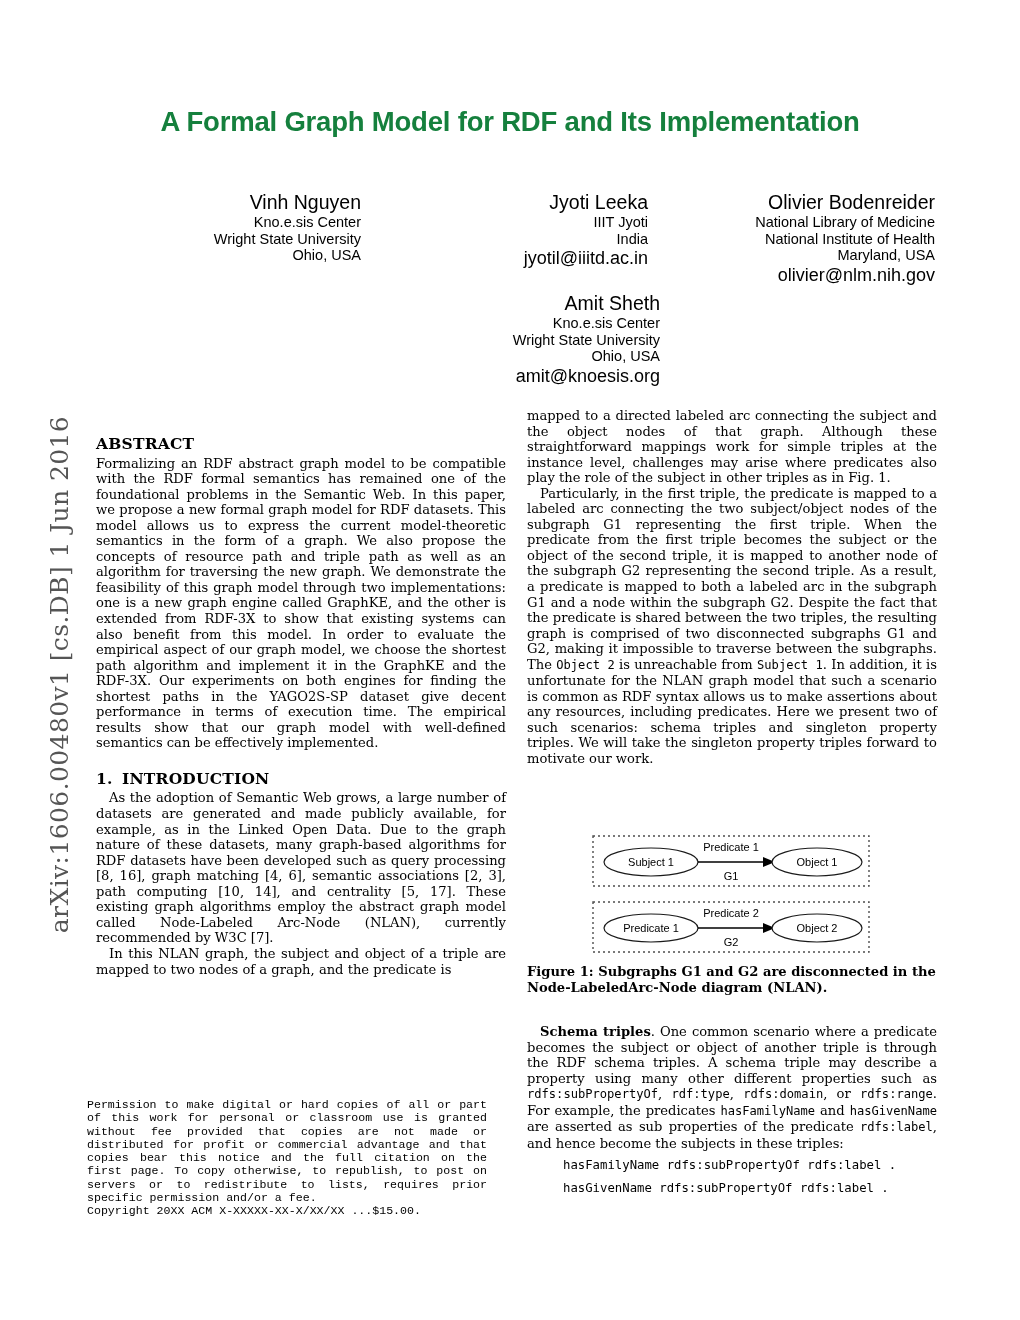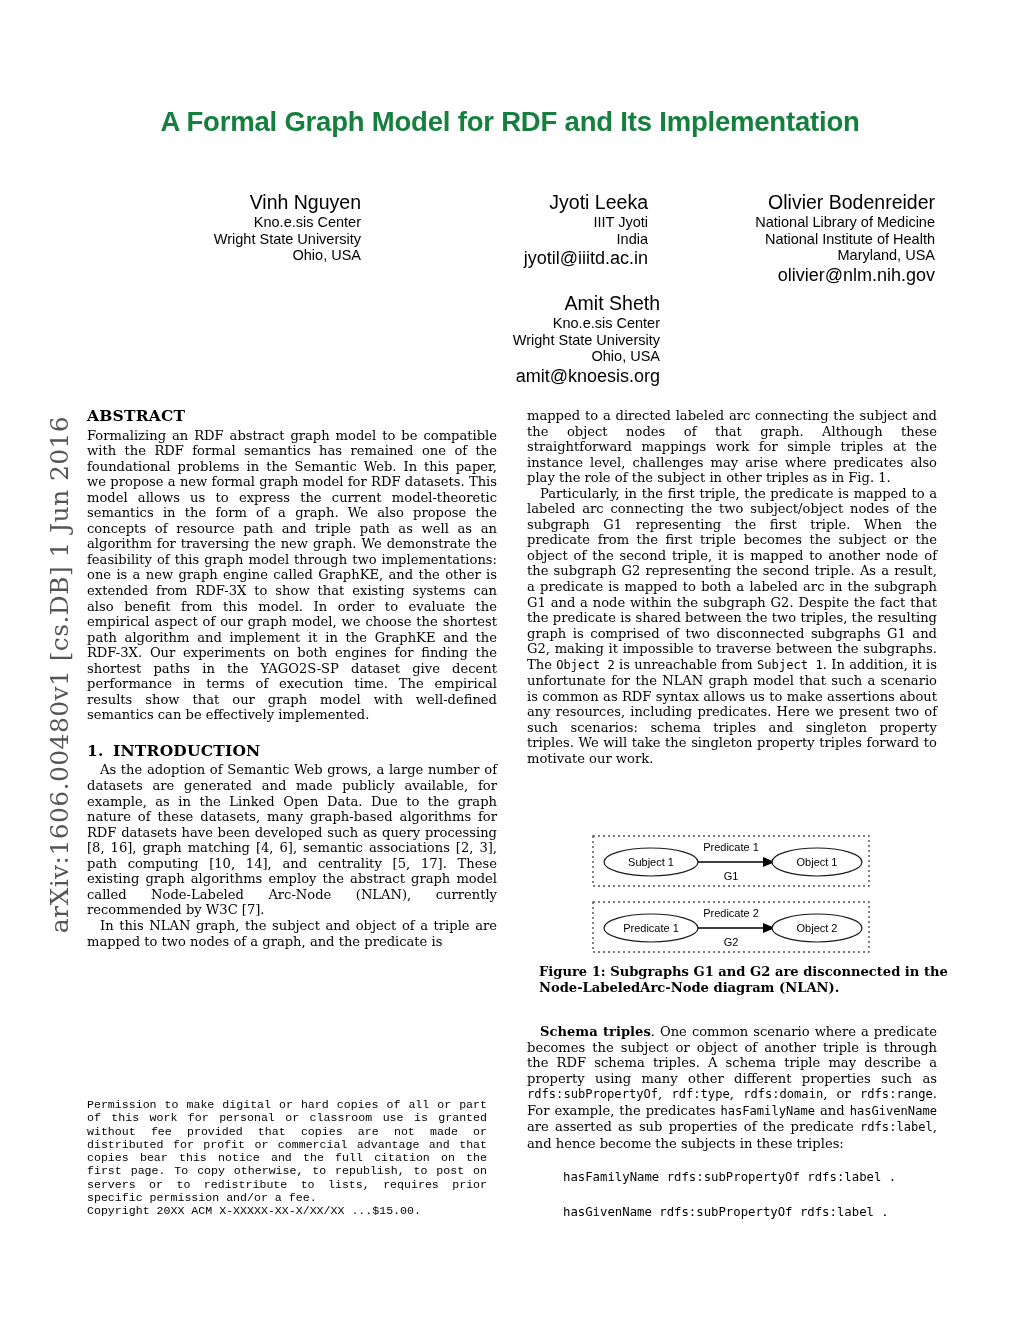--- a/index.html
+++ b/index.html
@@ -91,21 +91,21 @@
     position: absolute;
     top: 408px;
     width: 410px;
     font-family: "DejaVu Serif", serif;
     font-size: 13.1px;
     line-height: 15.55px;
     text-align: justify;
     text-justify: inter-word;
     hyphens: manual;
   }
-  .col-left  { left: 87px; }
+  .col-left  { left: 96px; margin-top: 28px; }
   .col-right { left: 527px; }
 
   h2.sec {
     font-family: "DejaVu Serif", serif;
     font-weight: bold;
     font-size: 15.5px;
     margin: 0 0 4px 0;
     letter-spacing: 0.2px;
   }
   h2.sec.numbered .secnum { display: inline-block; width: 26px; }
@@ -120,21 +120,21 @@
   .mono {
     font-family: "DejaVu Sans Mono", monospace;
     font-size: 12.1px;
   }
   .bf { font-weight: bold; }
 
   .codeblock {
     font-family: "DejaVu Sans Mono", monospace;
     font-size: 12.3px;
     line-height: 17px;
-    margin: 18px 0 0 36px;
+    margin: 6px 0 0 36px;
     text-align: left;
     white-space: pre;
   }
 
   
   .copyright {
     position: absolute;
     left: 87px;
     top: 1098px;
     width: 400px;
@@ -155,21 +155,20 @@
   .figcaption {
     position: absolute;
     left: 527px;
     top: 964px;
     width: 410px;
     font-family: "DejaVu Serif", serif;
     font-weight: bold;
     font-size: 13.1px;
     line-height: 16px;
     text-align: left;
-    margin-left: 12px;
   }
 </style>
 </head>
 <body>
 
 <div class="page">
 
   <div class="arxiv-stamp">arXiv:1606.00480v1  [cs.DB]  1 Jun 2016</div>
 
   <div class="title">A Formal Graph Model for RDF and Its Implementation</div>

